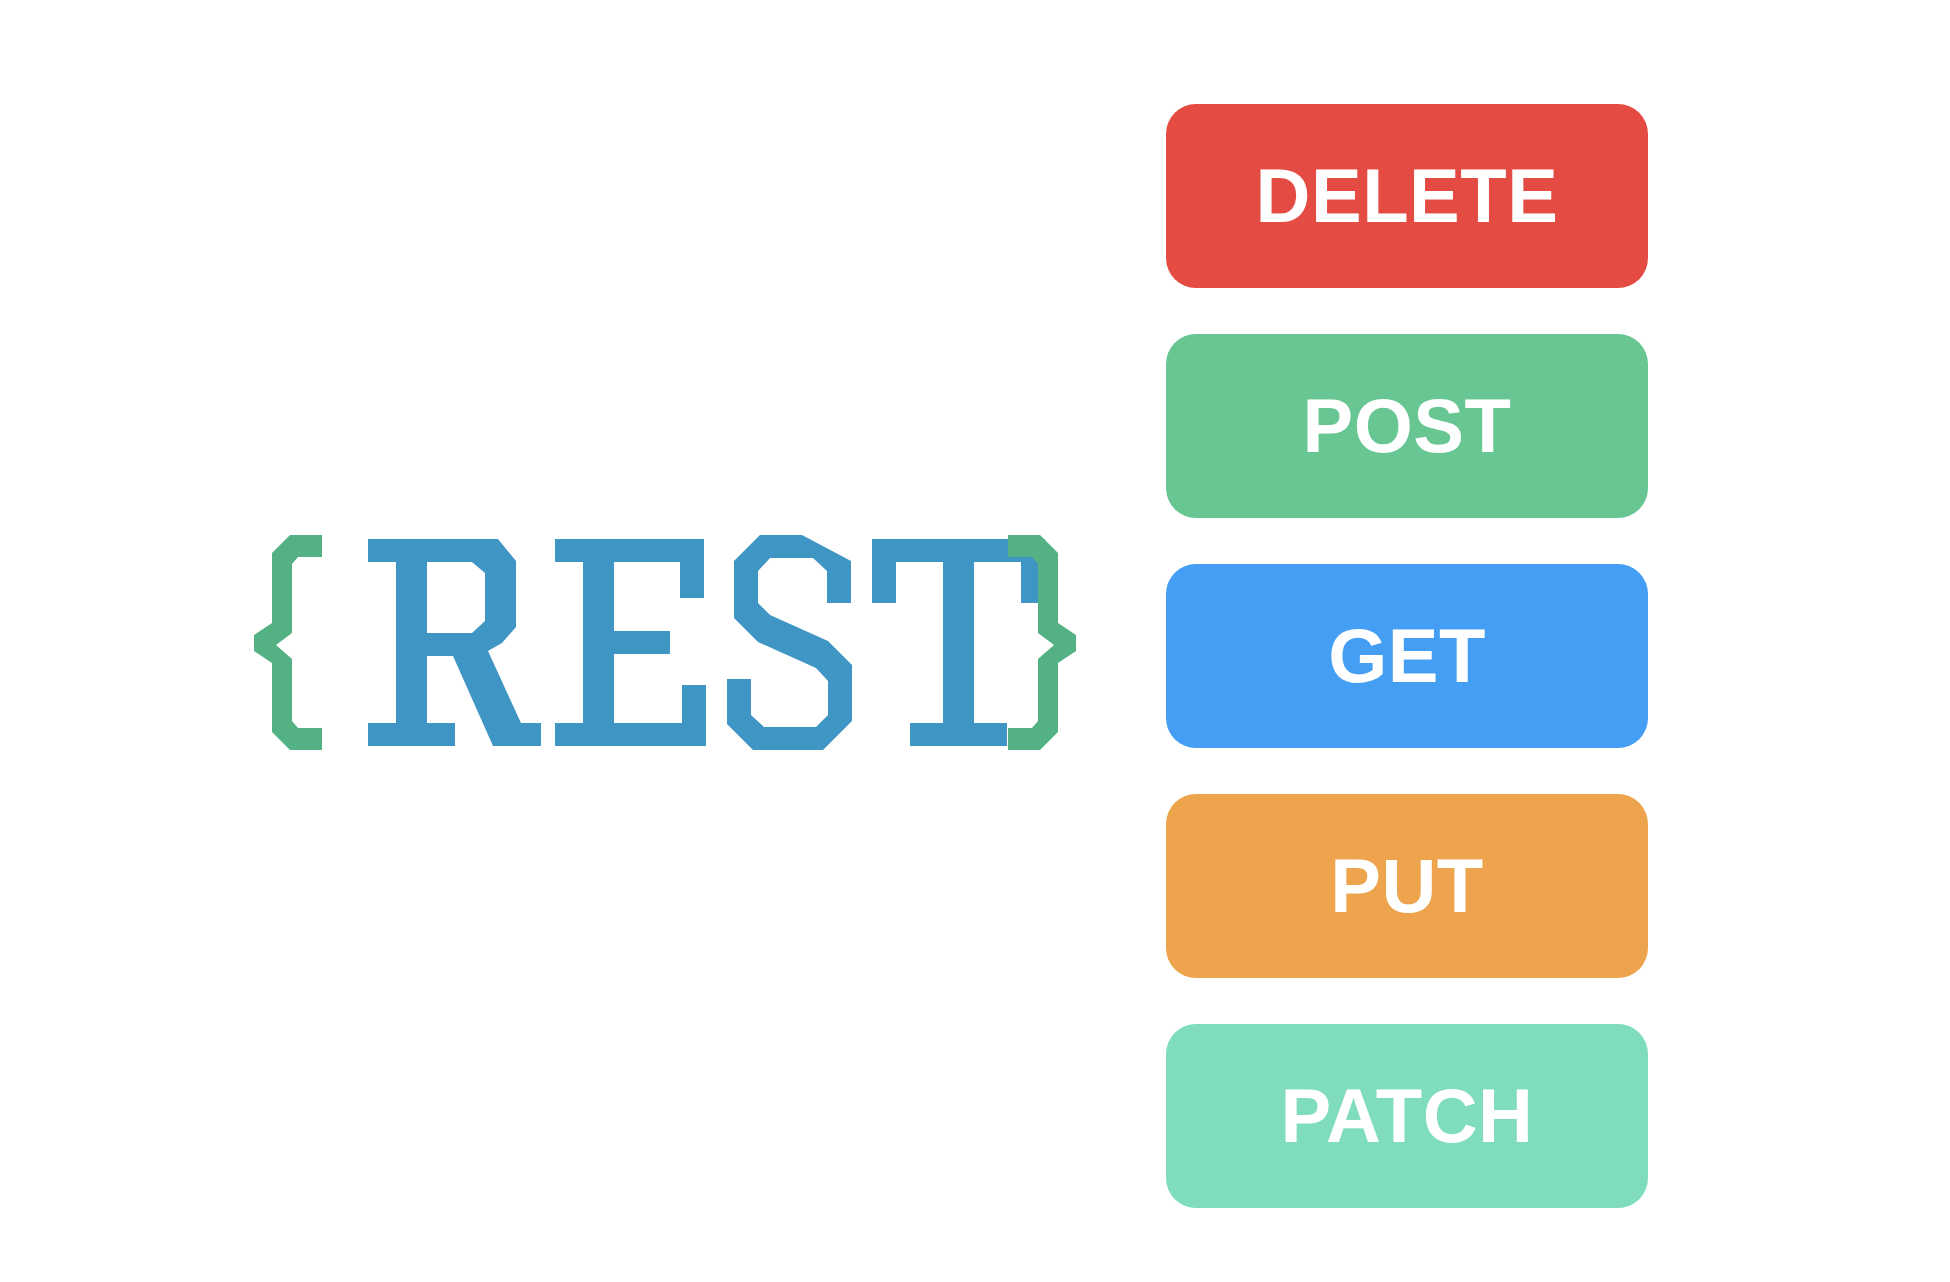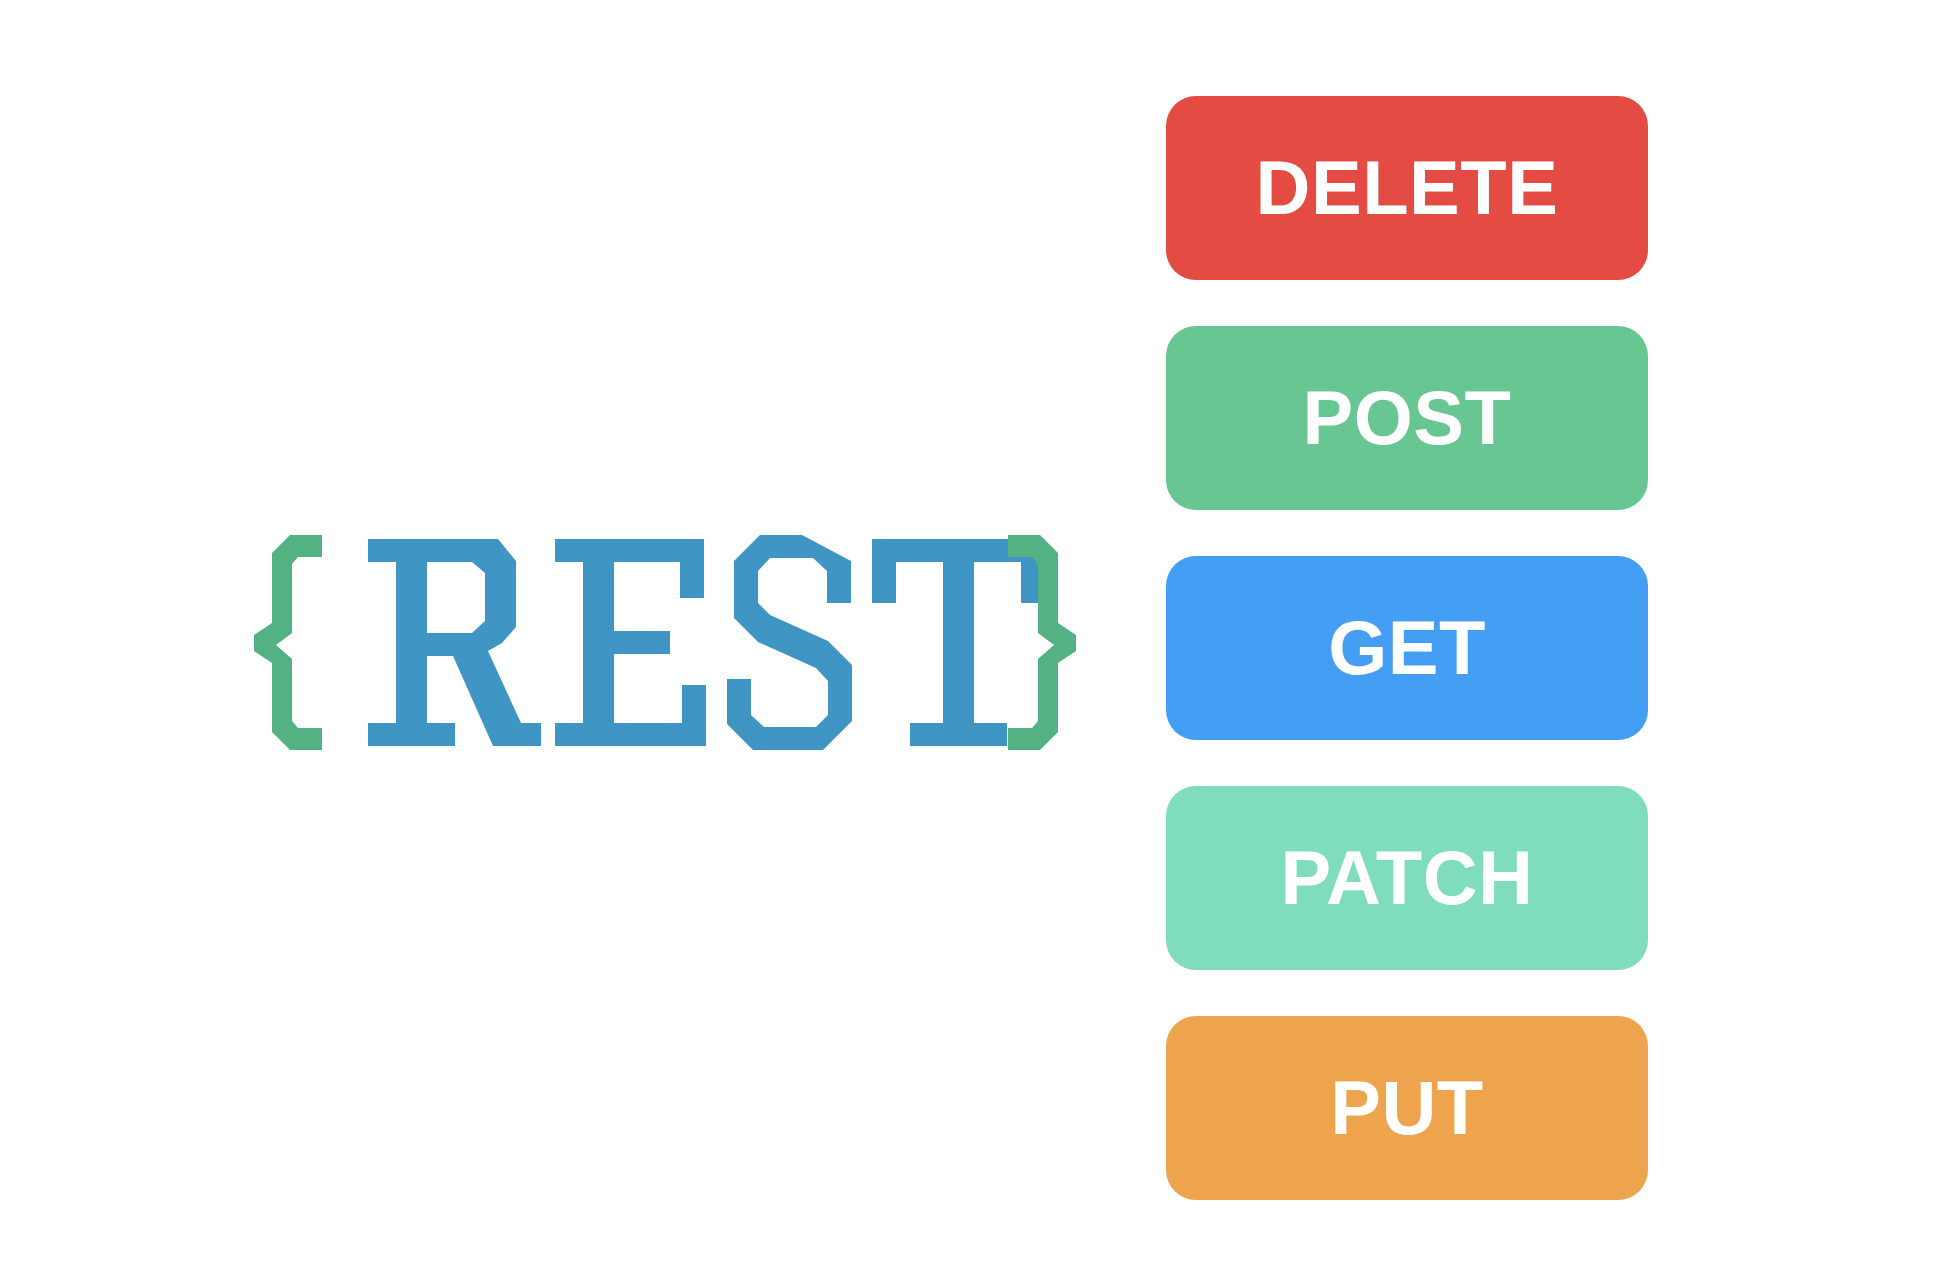--- a/index.html
+++ b/index.html
@@ -33,21 +33,21 @@
   #logo-area svg {
     display: block;
     width: 830px;
     height: 215px;
   }
 
   
   #method-stack {
     position: absolute;
     left: 1166px;
-    top: 96px;
+    top: 104px;
     width: 482px;
     height: 1104px;
     display: flex;
     flex-direction: column;
     justify-content: space-between;
     gap: 36px;
   }
   .method-button {
     width: 482px;
     height: 184px;
@@ -232,19 +232,19 @@
   </div>
 
   <div id="method-stack">
 
     <button class="method-button" style="background:#e44b42;color:#ffffff;">DELETE</button>
 
     <button class="method-button" style="background:#68c692;color:#ffffff;">POST</button>
 
     <button class="method-button" style="background:#439ef4;color:#ffffff;">GET</button>
 
+    <button class="method-button" style="background:#eda44c;color:#ffffff;">PUT</button>
+
     <button class="method-button" style="background:#7fdcbc;color:#ffffff;">PATCH</button>
 
-    <button class="method-button" style="background:#eda44c;color:#ffffff;">PUT</button>
-
   </div>
 
 </div>
 
 </body></html>

